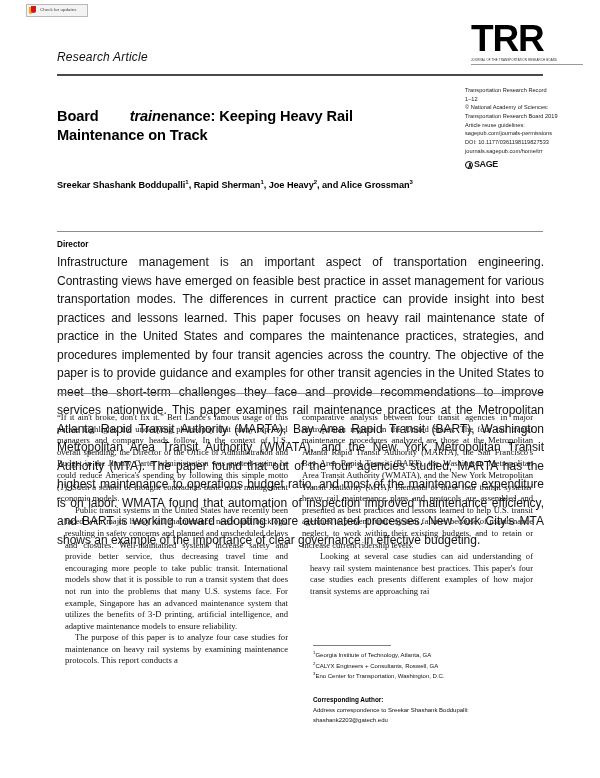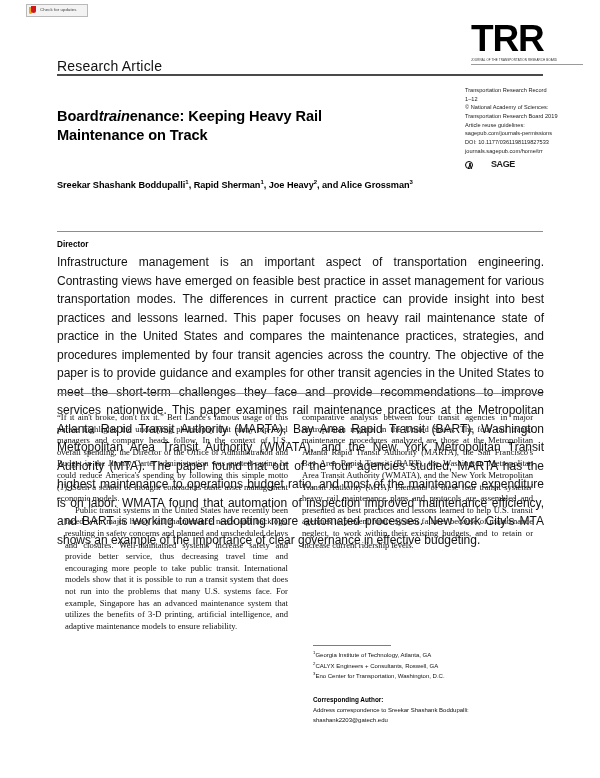--- a/index.html
+++ b/index.html
@@ -47,22 +47,23 @@
     font-size: 4.3px;
     letter-spacing: .1px;
     color: #3a3a3a;
     white-space: nowrap;
     line-height: 1;
   }
 
   
   .kicker {
     position: absolute;
-    left: 57px; top: 58px;
-    font-size: 14px;
+    left: 57px; top: 50px;
+    font-style: italic;
+    font-size: 12px;
     letter-spacing: .2px;
     color: #111;
   }
   .rule-main {
     position: absolute;
     left: 57px; top: 74px;
     width: 486px; height: 2px;
     background: #4a4a4a;
   }
 
@@ -105,21 +106,21 @@
     line-height: 1.55;
     color: #1a1a1a;
     letter-spacing: .02px;
   }
   .meta div { white-space: nowrap; }
 
   .sage-logo {
     margin-top: 3px;
     display: flex;
     align-items: center;
-    gap: 18px;
+    gap: 1px;
     font-weight: bold;
     font-size: 9px;
     letter-spacing: -.4px;
   }
   .sage-mark {
     width: 8px; height: 8px;
     border: 1.2px solid #000;
     border-radius: 50%;
     position: relative;
     flex: 0 0 auto;
@@ -145,21 +146,21 @@
   .title {
     position: absolute;
     left: 57px; top: 97px;
     width: 350px;
     font-size: 14.6px;
     font-weight: bold;
     line-height: 1.32;
     letter-spacing: -.1px;
     color: #000;
   }
-  .title i { font-style: italic; }
+  .title i { font-style: italic; padding-left: 31px; }
 
   .authors {
     position: absolute;
     left: 57px; top: 178px;
     width: 360px;
     font-size: 9.2px;
     font-weight: bold;
     line-height: 1.5;
     letter-spacing: -.05px;
   }
@@ -292,23 +293,25 @@
 
 <div class="abstract-head">Director</div>
 <div class="abstract-body">Infrastructure management is an important aspect of transportation engineering. Contrasting views have emerged on feasible best practice in asset management for various transportation modes. The differences in current practice can provide insight into best practices and lessons learned. This paper focuses on heavy rail maintenance state of practice in the United States and compares the maintenance practices, strategies, and procedures implemented by four transit agencies across the country. The objective of the paper is to provide guidance and examples for other transit agencies in the United States to meet the short-term challenges they face and provide recommendations to improve services nationwide. This paper examines rail maintenance practices at the Metropolitan Atlanta Rapid Transit Authority (MARTA), Bay Area Rapid Transit (BART), Washington Metropolitan Area Transit Authority (WMATA), and the New York Metropolitan Transit Authority (MTA). The paper found that out of the four agencies studied, MARTA has the highest maintenance to operations budget ratio, and most of the maintenance expenditure is on labor. WMATA found that automation of inspection improved maintenance efficiency, and BART is working toward adopting more automated processes. New York City's MTA shows an example of the importance of clear governance in effective budgeting.</div>
 
 <div class="rule-body"></div>
 
 <div class="columns">
   <div class="col">
     <p><span>“If it ain't broke, don't fix it.” Bert Lance's famous usage of this phrase highlights the underlying philosophy that many top-level managers and company heads follow. In the context of U.S. overall spending, the Director of the Office of Administration and Budget in the Jimmy Carter administration was quoted saying he could reduce America's spending by following this simple motto (</span><i>1</i><span>). Such a school of thought contradicts basic asset management economic models.</span></p>
     <p class="indent"><span>Public transit systems in the United States have recently been faced with major heavy rail maintenance needs and backlogs, resulting in safety concerns and planned and unscheduled delays and closures. Well-maintained systems increase safety and provide better service, thus decreasing travel time and encouraging more people to take public transit. International models show that it is possible to run a transit system that does not run into the problems that many U.S. systems face. For example, Singapore has an advanced maintenance system that utilizes the benefits of 3-D printing, artificial intelligence, and adaptive maintenance models to ensure reliability.</span></p>
+    <p class="indent"><span>The purpose of this paper is to analyze four case studies for maintenance on heavy rail systems by examining maintenance protocols. This report conducts a</span></p>
   </div>
   <div class="col">
     <p><span>comparative analysis between four transit agencies in major metropolitan regions in the United States. The four rail transit maintenance procedures analyzed are those at the Metropolitan Atlanta Rapid Transit Authority (MARTA), the San Francisco's Bay Area Rapid Transit (BART), the Washington Metropolitan Area Transit Authority (WMATA), and the New York Metropolitan Transit Authority (MTA). Elements of these four transit systems' heavy rail maintenance plans and protocols are assembled and presented as best practices and lessons learned to help U.S. transit agencies to prevent future system failures because of maintenance neglect, to work within their existing budgets, and to retain or increase current ridership levels.</span></p>
+    <p class="indent"><span>Looking at several case studies can aid understanding of heavy rail system maintenance best practices. This paper's four case studies each presents different examples of how major transit systems are approaching rai</span></p>
   </div>
 </div>
 
 <div class="footnote-rule"></div>
 <div class="affiliations">
   <div><sup>1</sup><span>Georgia Institute of Technology, Atlanta, GA</span></div>
   <div><sup>2</sup><span>CALYX Engineers + Consultants, Roswell, GA</span></div>
   <div><sup>3</sup><span>Eno Center for Transportation, Washington, D.C.</span></div>
 </div>
 <div class="corr-head">Corresponding Author:</div>

